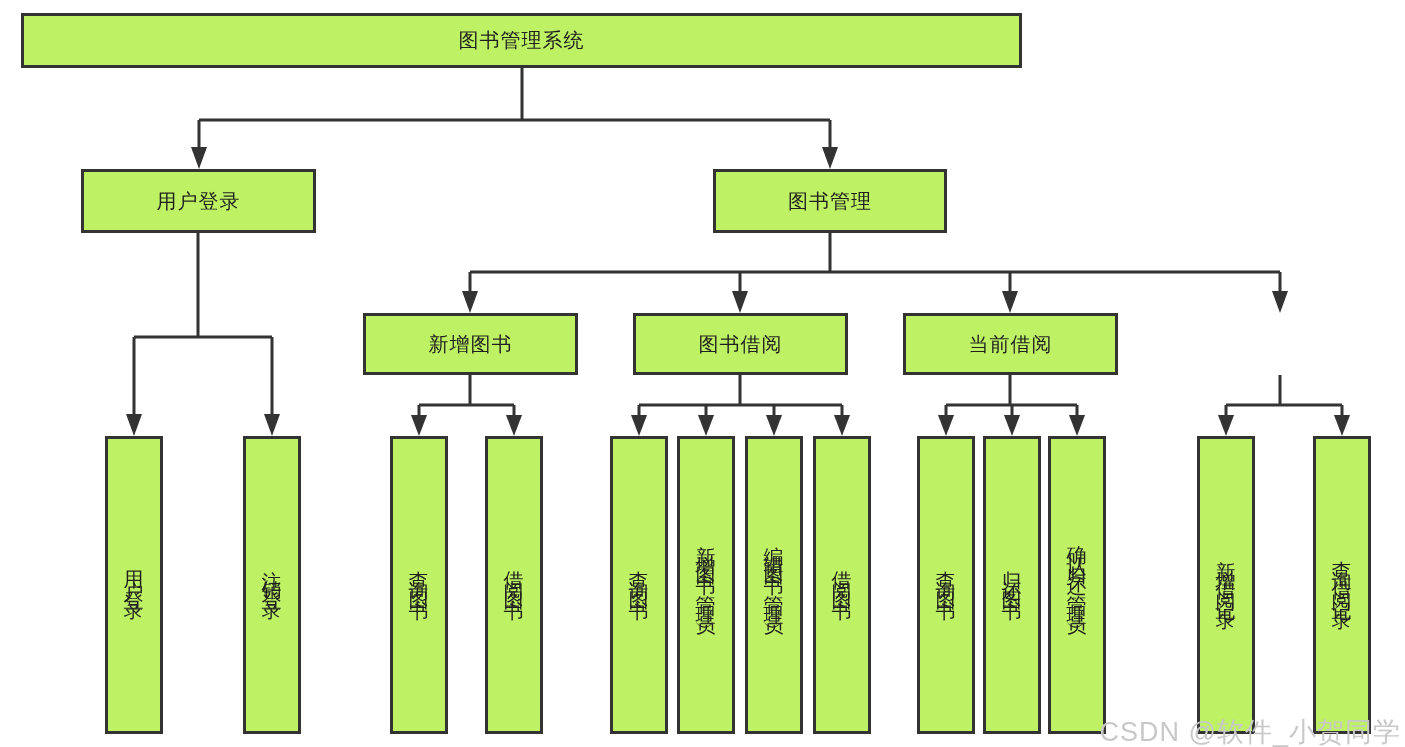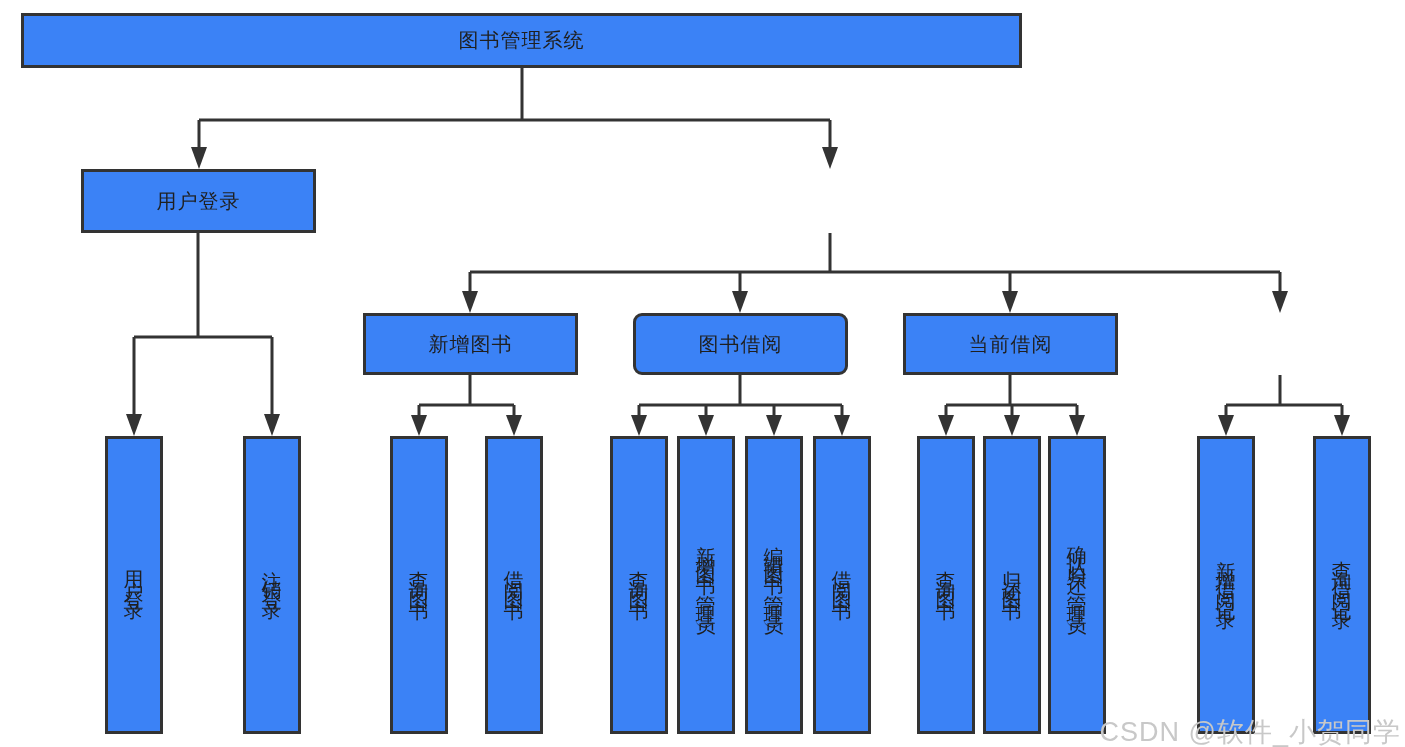--- a/index.html
+++ b/index.html
@@ -14,21 +14,21 @@
   .connectors {
     position: absolute;
     left: 0; top: 0;
     width: 1405px; height: 747px;
     z-index: 1;
   }
   .box {
     position: absolute;
     box-sizing: border-box;
     border: 3px solid #333333;
-    background: #3b82f6;
+    background: #bef264;
     display: flex;
     align-items: center;
     justify-content: center;
     color: #1f1f1f;
     font-size: 20px;
     letter-spacing: 1px;
     z-index: 2;
   }
   .leaf {
     padding-bottom: 20px;
@@ -116,25 +116,28 @@
     </g>
   </svg>
 
   <div class="box" style="left:21px; top:13px; width:1001px; height:55px;">
     <span>图书管理系统</span>
   </div>
 
   <div class="box" style="left:81px; top:169px; width:235px; height:64px;">
     <span>用户登录</span>
   </div>
+  <div class="box" style="left:713px; top:169px; width:234px; height:64px;">
+    <span>图书管理</span>
+  </div>
 
   <div class="box" style="left:363px; top:313px; width:215px; height:62px;">
     <span>新增图书</span>
   </div>
-  <div class="box" style="left:633px; top:313px; width:215px; height:62px;border-radius:9px;">
+  <div class="box" style="left:633px; top:313px; width:215px; height:62px;">
     <span>图书借阅</span>
   </div>
   <div class="box" style="left:903px; top:313px; width:215px; height:62px;">
     <span>当前借阅</span>
   </div>
 
   <div class="box leaf" style="left:105px; top:436px; width:58px; height:298px;">
     <span>用户登录</span>
   </div>
   <div class="box leaf" style="left:243px; top:436px; width:58px; height:298px;">

